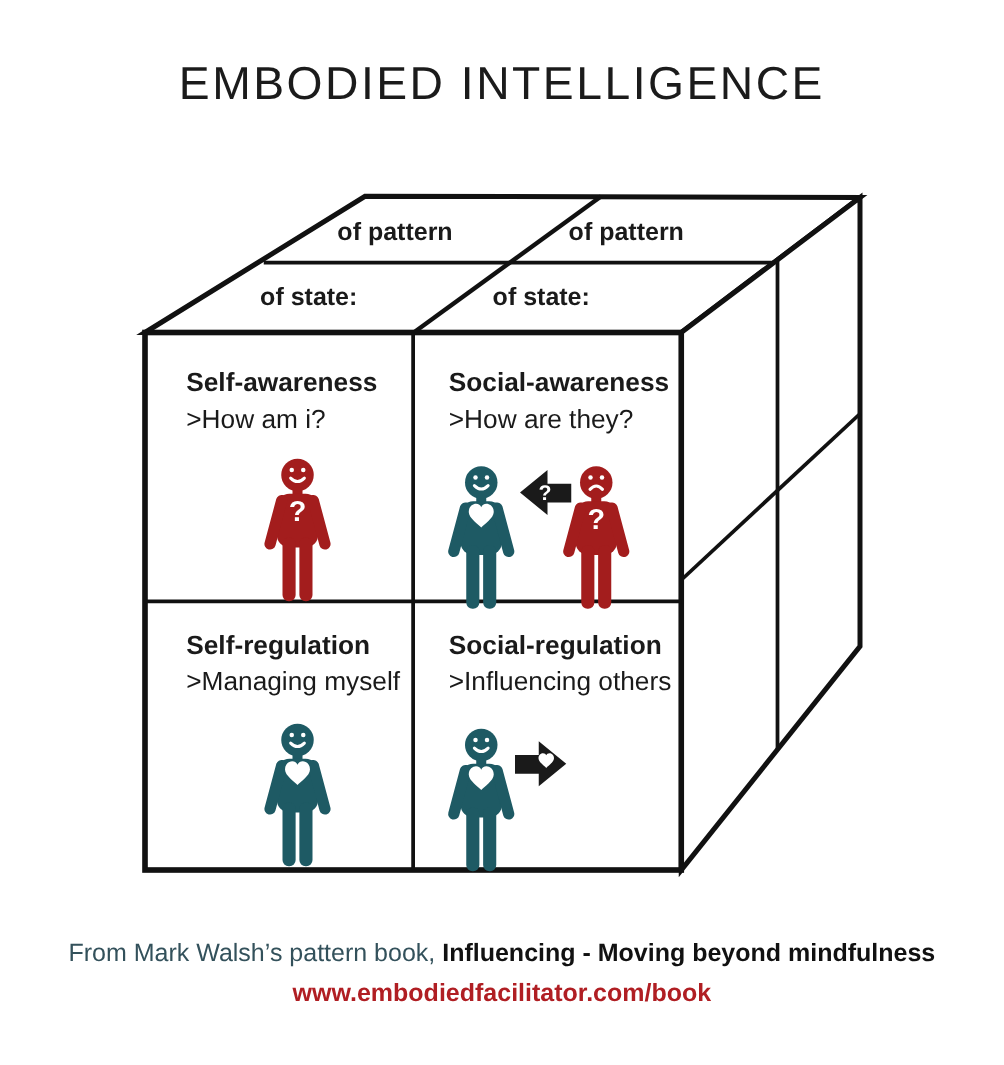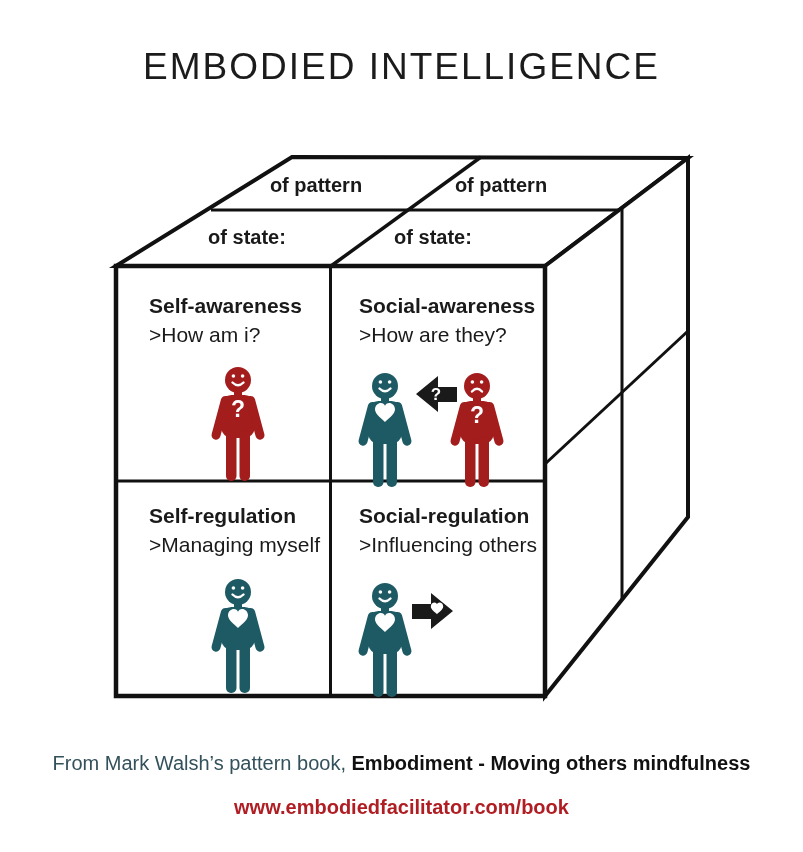--- a/index.html
+++ b/index.html
@@ -21,21 +21,21 @@
   text.q-heading { font-size:21px; font-weight:bold; fill:#1a1a1a; }
   text.q-sub { font-size:21px; font-weight:normal; fill:#1a1a1a; }
   text.chest-q { font-size:23px; font-weight:bold; fill:#ffffff; text-anchor:middle; }
   text.arrow-q { font-size:17px; font-weight:bold; fill:#ffffff; text-anchor:middle; }
   .footer {
     position:absolute; top:750px; left:0; width:803px; text-align:center;
     font-size:20px; color:#33515B; line-height:26px;
   }
   .footer .footer-bold { font-weight:bold; color:#111111; }
   .footer-link {
-    display:block; margin-top:18px; color:#B01E23; font-weight:bold;
+    display:block; margin-top:6px; color:#B01E23; font-weight:bold;
     cursor:pointer; text-decoration:none;
   }
 </style>
 </head>
 <body>
 
 <h1 class="page-title">EMBODIED INTELLIGENCE</h1>
 
 <svg class="cube-svg" width="803" height="852" viewBox="0 0 803 852">
   <defs>
@@ -128,15 +128,15 @@
       <use href="#heart-shape" transform="translate(0,-15)"></use>
     </g>
     <g fill="#1A1A1A">
       <polygon points="453,611 431,593 431,604 412,604 412,619 431,619 431,629"></polygon>
       <use href="#heart-shape" transform="translate(437,610) scale(0.62)"></use>
     </g>
   </g>
 </svg>
 
 <div class="footer">
-  <div><span>From Mark Walsh’s pattern book, </span><span class="footer-bold">Embodiment - Moving others mindfulness</span></div>
+  <div><span>From Mark Walsh’s pattern book, </span><span class="footer-bold">Influencing - Moving beyond mindfulness</span></div>
   <span class="footer-link">www.embodiedfacilitator.com/book</span>
 </div>
 
 </body></html>

